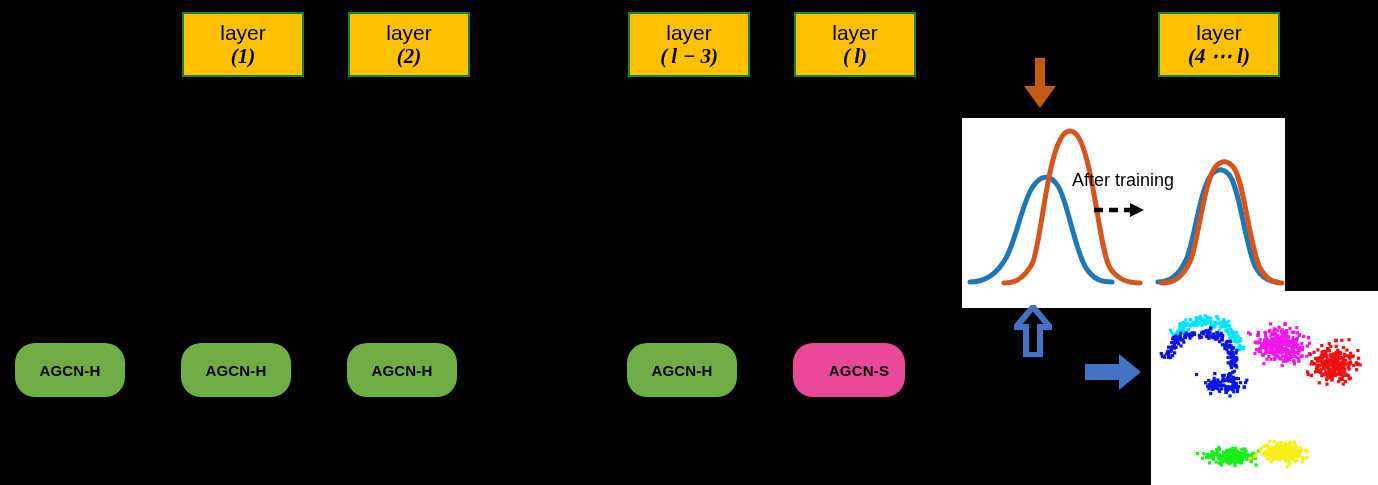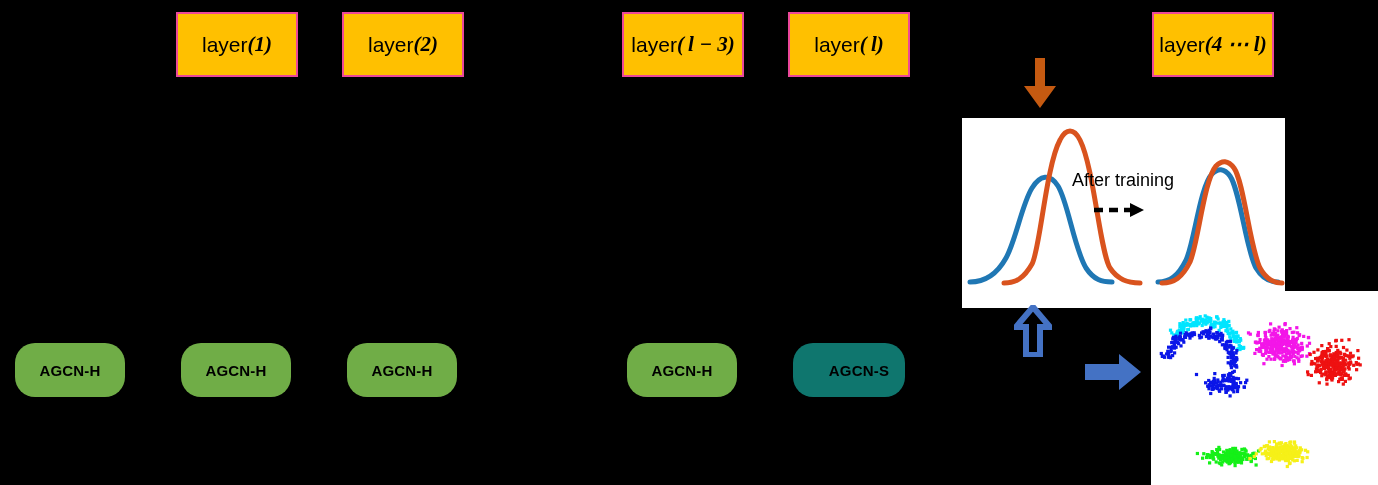--- a/index.html
+++ b/index.html
@@ -10,28 +10,29 @@
     position:relative;
     width:1378px;
     height:485px;
     background:#000000;
     overflow:hidden;
   }
   
   .layer-box{
     position:absolute;
     background:#FFC000;
-    border:2px solid #ec4899;
+    border:2px solid #15803d;
     box-sizing:border-box;
     display:flex;
-    flex-direction:row;
+    flex-direction:column;
     align-items:center;
     justify-content:center;
     color:#000;
     line-height:1.12;
+    margin-left:6px;
   }
   .layer-box .lb-top{
     font-size:21px;
     font-weight:400;
   }
   .layer-box .lb-bot{
     font-size:21px;
     font-weight:700;
     font-style:italic;
     font-family:"Liberation Serif","DejaVu Serif",serif;
@@ -43,21 +44,21 @@
     display:flex;
     align-items:center;
     justify-content:center;
     color:#000;
     font-size:15px;
     font-weight:700;
     letter-spacing:0.2px;
     border-radius:20px;
   }
   .agcn-h{background:#70AD47;}
-  .agcn-s{background:#0f766e;padding-left:20px;}
+  .agcn-s{background:#ec4899;padding-left:20px;}
 
   
   .panel{
     position:absolute;
     background:#FFFFFF;
     box-sizing:border-box;
     overflow:hidden;
   }
   .after-label{
     position:absolute;

